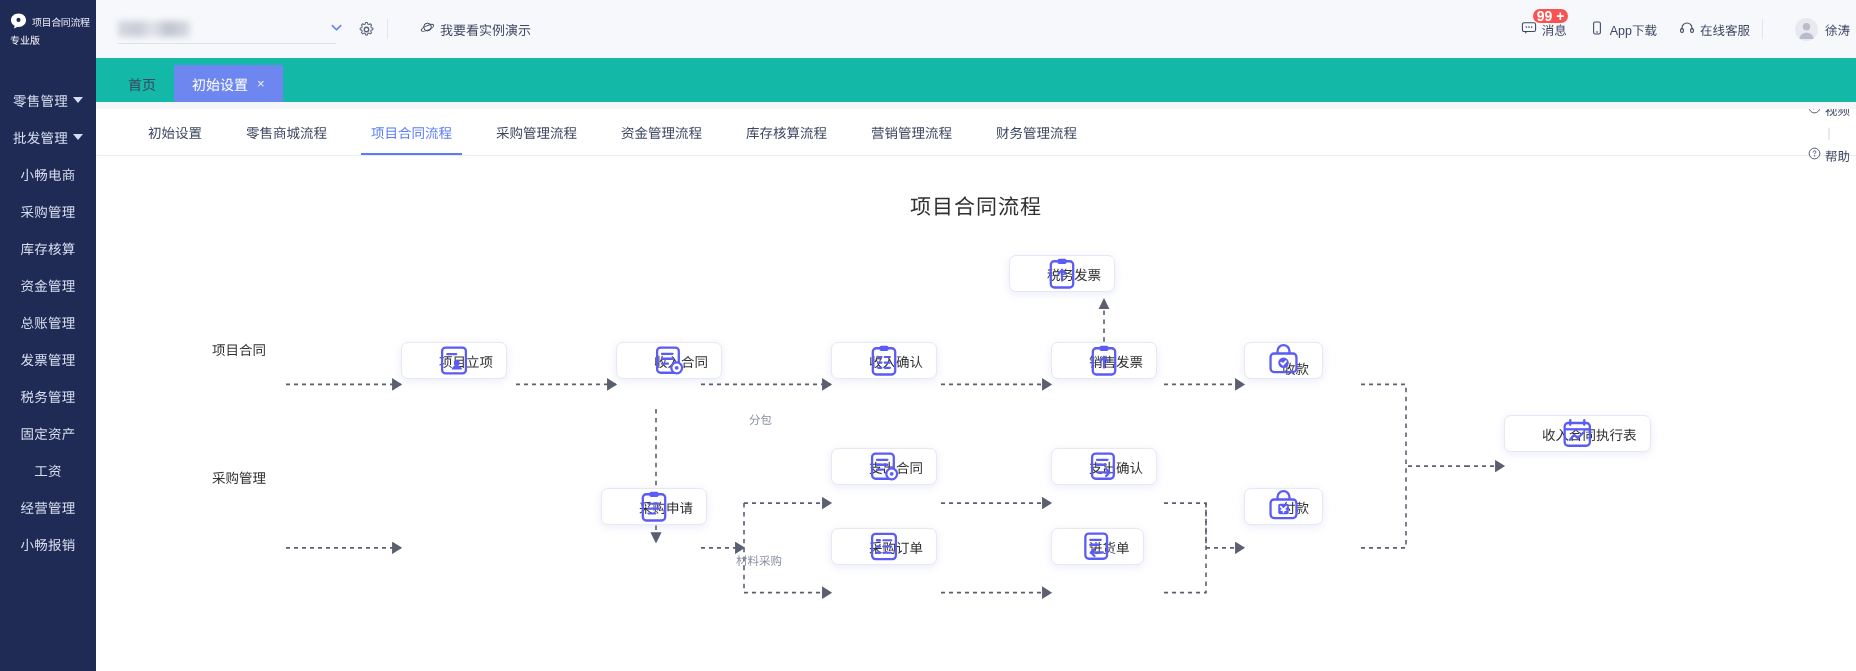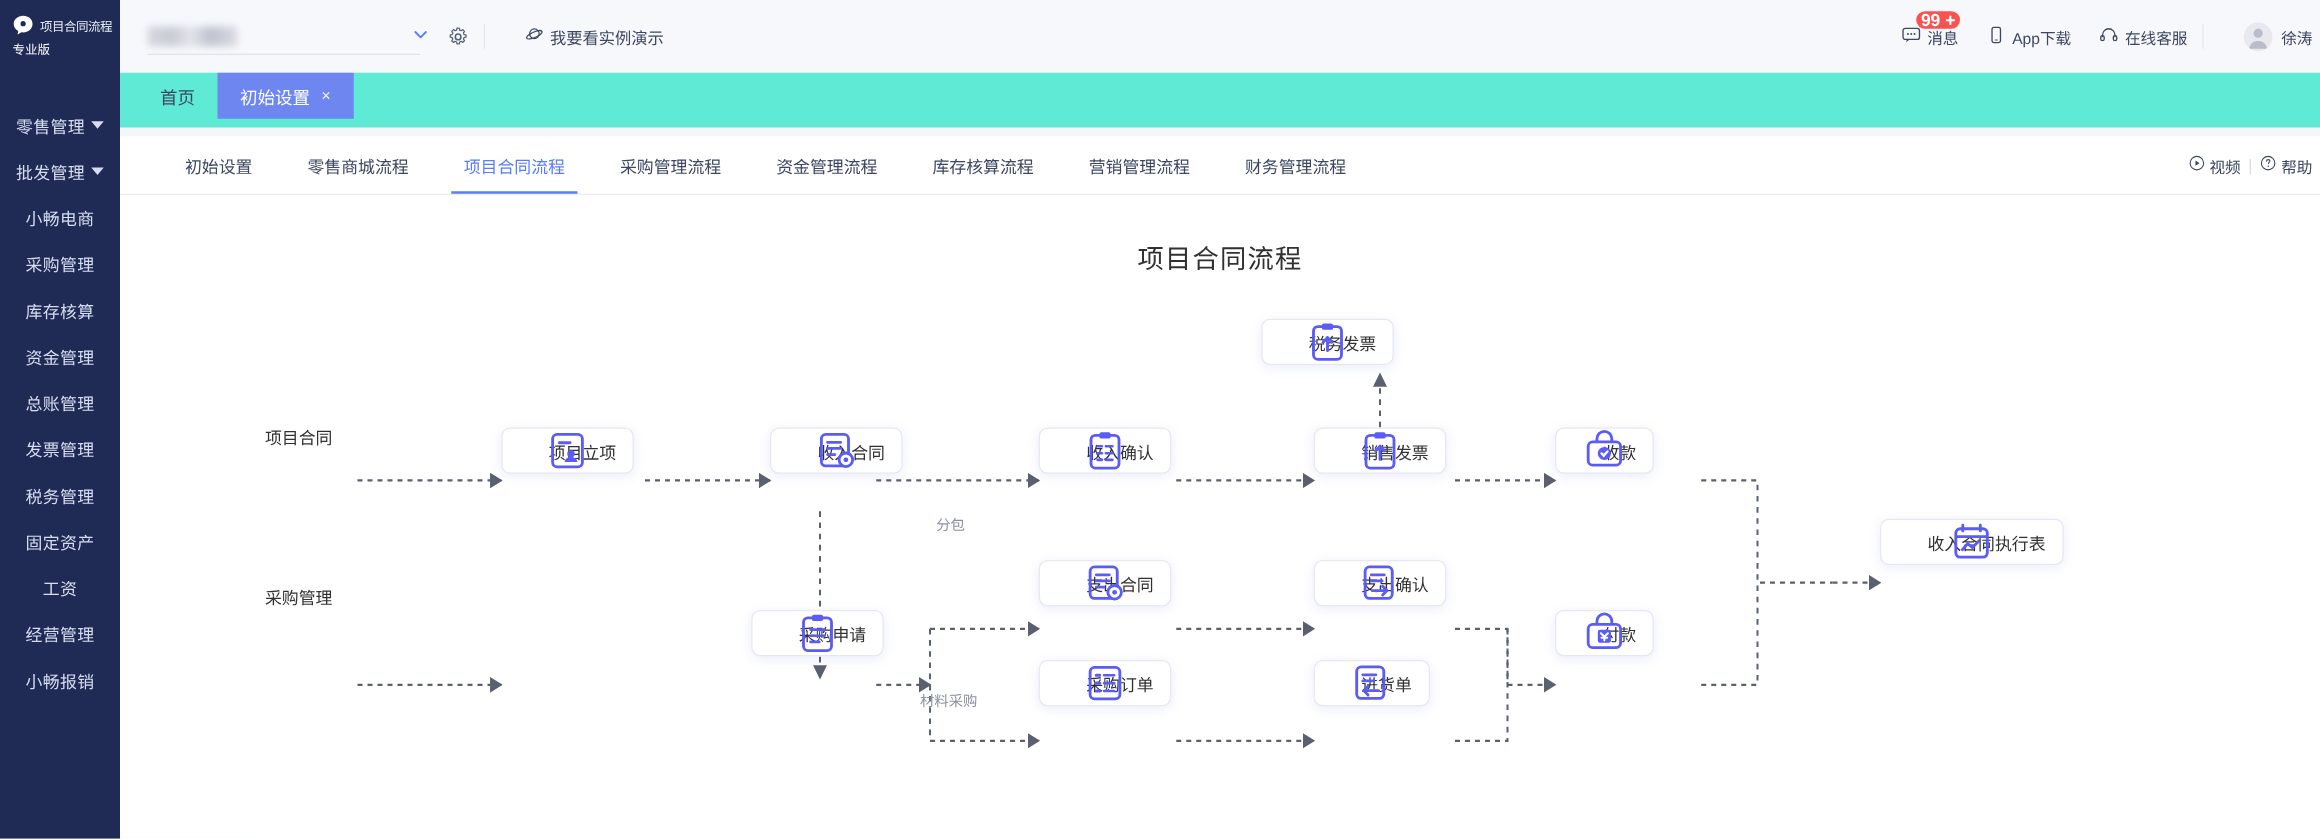--- a/index.html
+++ b/index.html
@@ -14,21 +14,21 @@
 
   
   .sidebar{
     width:96px;min-width:96px;height:671px;background:#1f2b55;
     position:relative;z-index:5;overflow:hidden;
   }
   .logo-box{height:58px;display:flex;flex-direction:column;justify-content:center;padding-left:9px;box-sizing:border-box;}
   .logo-row{display:flex;align-items:center;gap:4px;}
   .logo-mark{width:19px;height:19px;flex:none;}
   .logo-text{color:#e8ecf7;font-size:10px;letter-spacing:-.4px;white-space:nowrap;}
-  .logo-sub{color:#ffffff;font-size:10px;margin-top:1px;padding-left:1px;font-family:Liberation Mono, monospace;}
+  .logo-sub{color:#ffffff;font-size:10px;margin-top:1px;padding-left:1px;}
   .nav{padding-top:23px;}
   .nav-item{
     height:37px;display:flex;align-items:center;justify-content:center;gap:5px;
     color:#d7ddf0;font-size:13.5px;letter-spacing:.3px;cursor:pointer;white-space:nowrap;
   }
   .caret{
     width:0;height:0;border-left:5px solid transparent;border-right:5px solid transparent;
     border-top:6px solid #d7ddf0;display:inline-block;
   }
 
@@ -58,21 +58,21 @@
     font-size:14px;line-height:14px;height:14px;padding:0 4px;font-weight:bold;white-space:nowrap;
   }
   .avatar-wrap{display:flex;align-items:center;gap:7px;margin-left:20px;cursor:pointer;}
   .avatar{
     width:23px;height:23px;border-radius:50%;background:#e7e9ef;
     display:flex;align-items:center;justify-content:center;overflow:hidden;
   }
   .uname{color:#3d4761;font-size:12.5px;white-space:nowrap;}
 
   
-  .tabstrip{height:44px;background:#5eead4;display:flex;padding-left:14px;box-sizing:border-box;}
+  .tabstrip{height:44px;background:#14b8a6;display:flex;align-items:flex-end;padding-left:14px;box-sizing:border-box;}
   .tab{
     height:37px;padding:0 18px;display:flex;align-items:center;gap:9px;
     font-size:14px;color:#3d4761;cursor:pointer;
   }
   .tab.active{background:#6d86f0;color:#ffffff;}
   .tab .x{font-size:13px;opacity:.9;}
 
   
   .content{flex:1;background:#ffffff;margin:7px 0 0 0;position:relative;overflow:hidden;}
   .subtabs{
@@ -80,21 +80,21 @@
     border-bottom:1px solid #ececf0;position:relative;
   }
   .subtab{
     height:46px;display:flex;align-items:center;padding:0 16px;margin-right:12px;
     font-size:13.5px;color:#3d4761;cursor:pointer;position:relative;white-space:nowrap;
   }
   .subtab.active{color:#5b7cfa;}
   .subtab.active:after{
     content:"";position:absolute;left:6px;right:6px;bottom:0;height:2px;background:#5b7cfa;
   }
-  .subtabs-right{margin-left:auto;display:flex;align-items:center;padding-right:6px;gap:6px;white-space:nowrap;}
+  .subtabs-right{margin-left:auto;display:flex;align-items:center;padding-right:6px;gap:6px;white-space:nowrap;flex-direction:column;}
   .link-ico{display:flex;align-items:center;gap:4px;color:#3d4761;font-size:12.5px;cursor:pointer;}
   .vbar{color:#d9dce3;}
 
   .canvas{position:relative;width:100%;height:calc(671px - 58px - 44px - 7px - 47px);}
   .flow-title{
     text-align:center;font-size:21px;color:#303133;padding-top:34px;letter-spacing:1px;
   }
 
   
   .flow{position:absolute;inset:0;}
@@ -428,21 +428,21 @@
             <span class="nico">
               <svg viewBox="0 0 20 20" width="17" height="17">
                 <rect x="3.6" y="3" width="12.8" height="15" rx="2" fill="none" stroke="#5b5bf5" stroke-width="1.3"></rect>
                 <rect x="7.4" y="1.6" width="5.2" height="2.9" rx="1" fill="#5b5bf5"></rect>
                 <path d="M10 14V8m0 0L8 10.2M10 8l2 2.2" fill="none" stroke="#5b5bf5" stroke-width="1.3" stroke-linecap="round"></path>
               </svg>
             </span>
             <span>销售发票</span>
           </div>
 
-          <div class="node" style="left:1148px;top:186px;">
+          <div class="node" style="left:1148px;top:186px;align-items:flex-end;">
             <span class="nico">
               <svg viewBox="0 0 20 20" width="17" height="17">
                 <rect x="2.6" y="6" width="14.8" height="10.6" rx="2" fill="none" stroke="#5b5bf5" stroke-width="1.3"></rect>
                 <path d="M6.6 6V4.6a3.4 3.4 0 0 1 6.8 0V6" fill="none" stroke="#5b5bf5" stroke-width="1.3"></path>
                 <circle cx="10" cy="11.3" r="3" fill="#5b5bf5"></circle>
                 <path d="M8.7 11.3l1 1 1.7-1.9" stroke="#ffffff" stroke-width="1.1" fill="none" stroke-linecap="round"></path>
               </svg>
             </span>
             <span>收款</span>
           </div>

